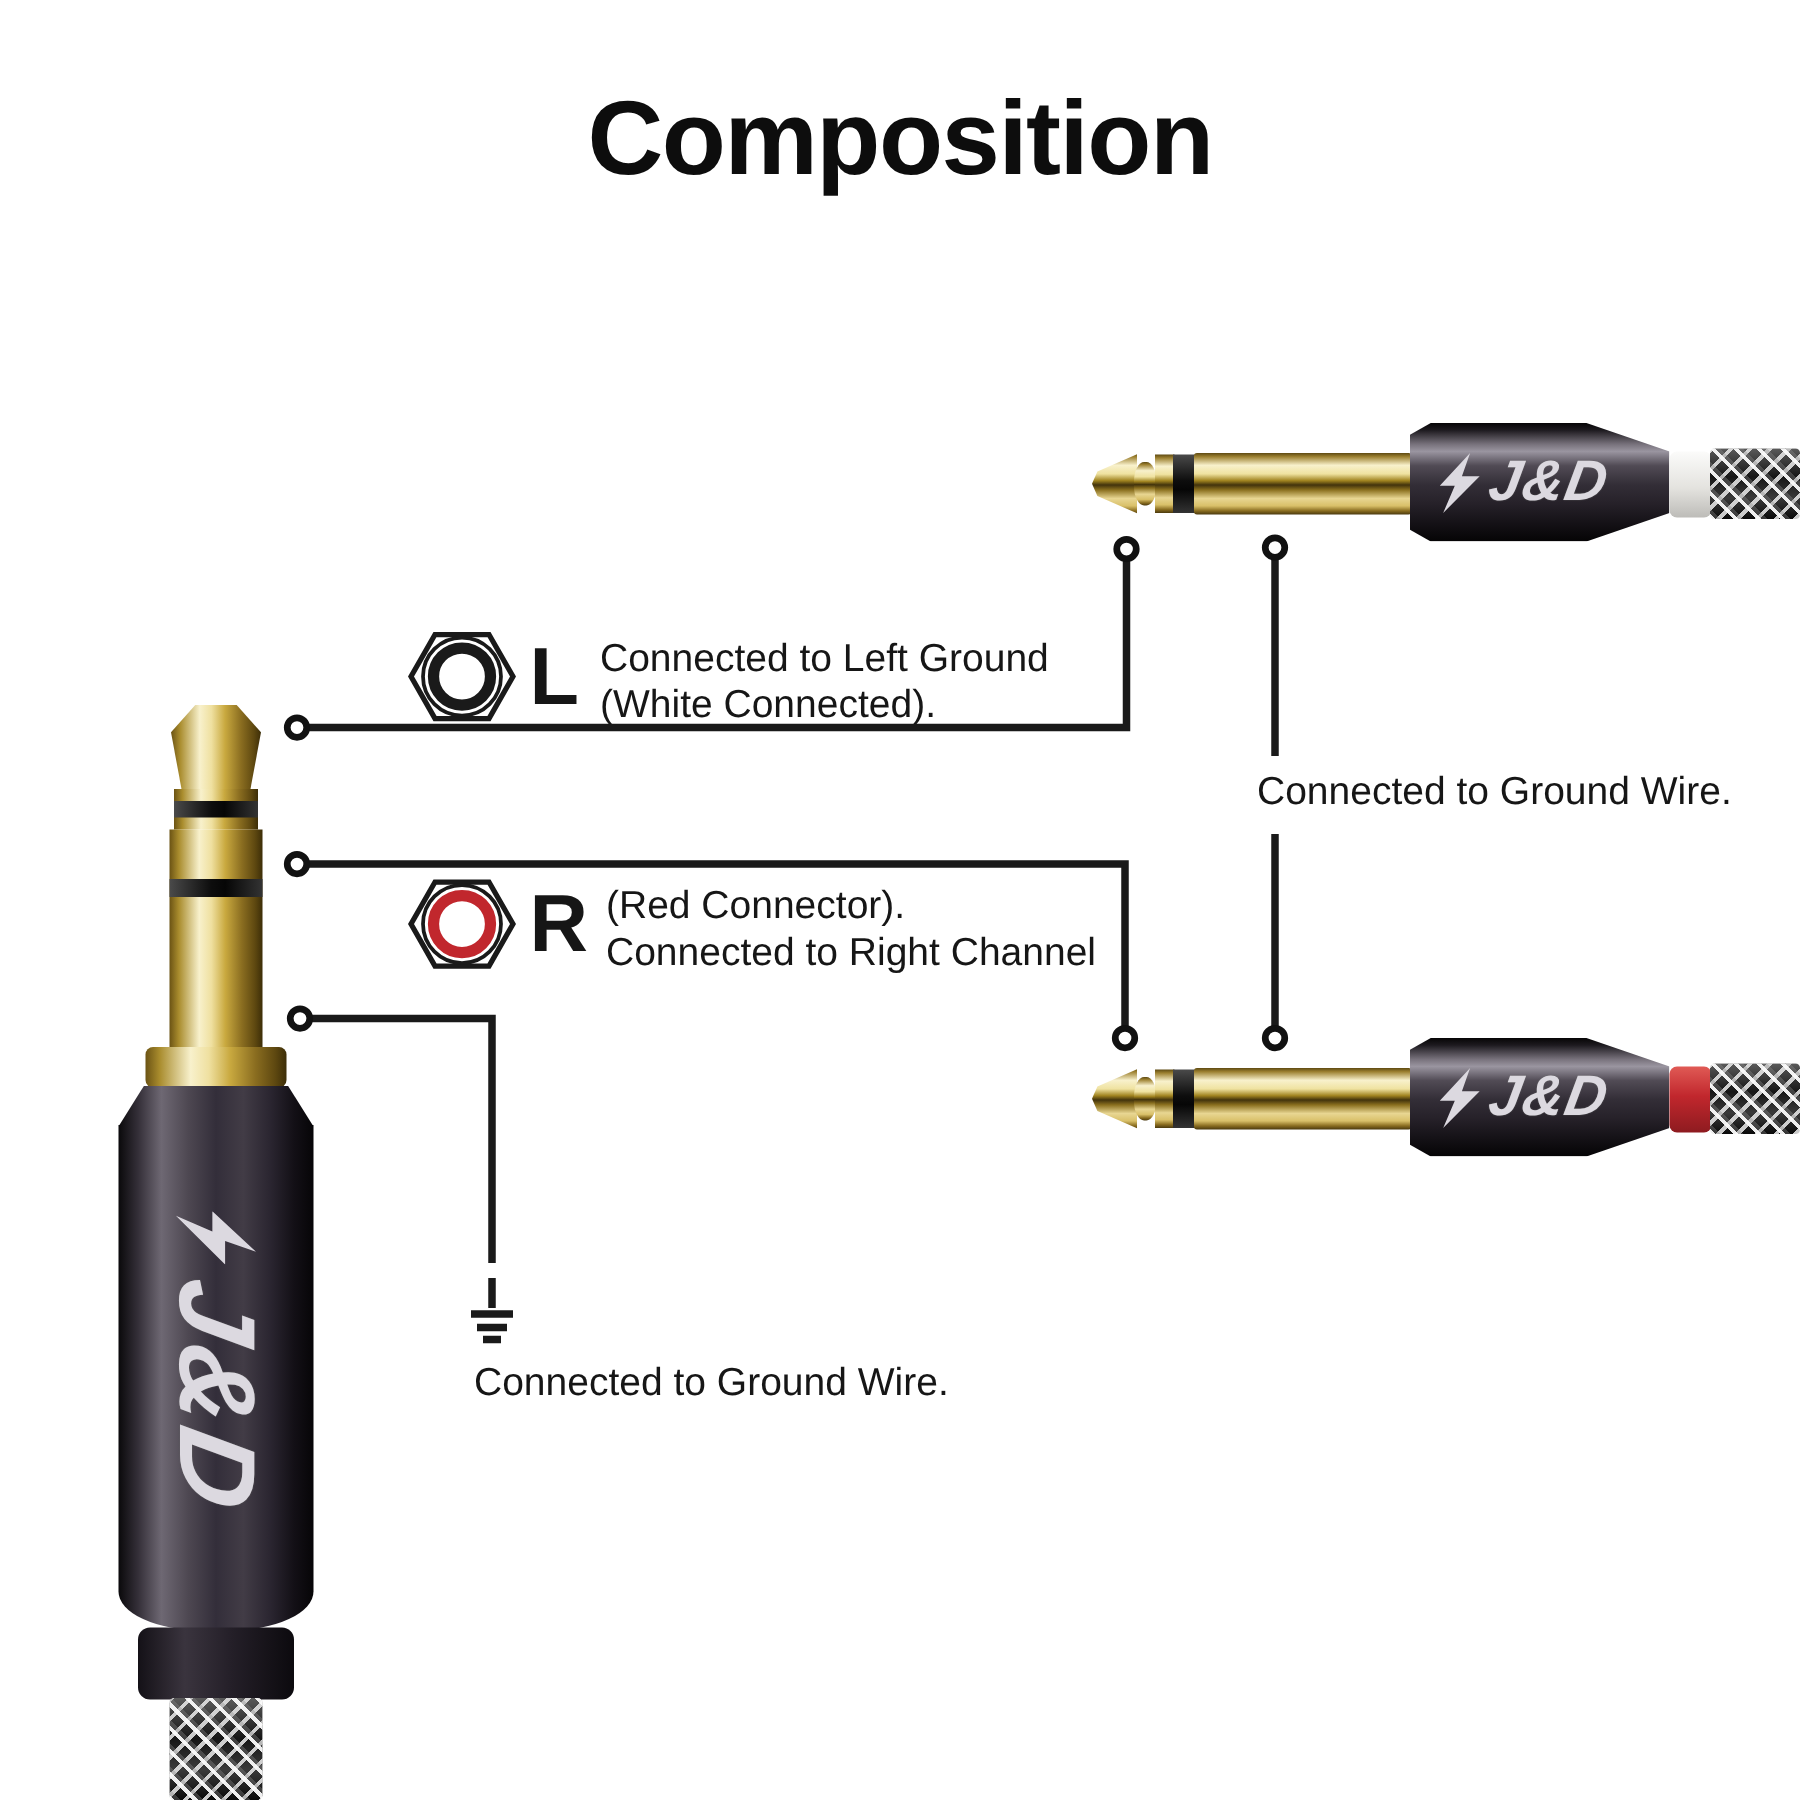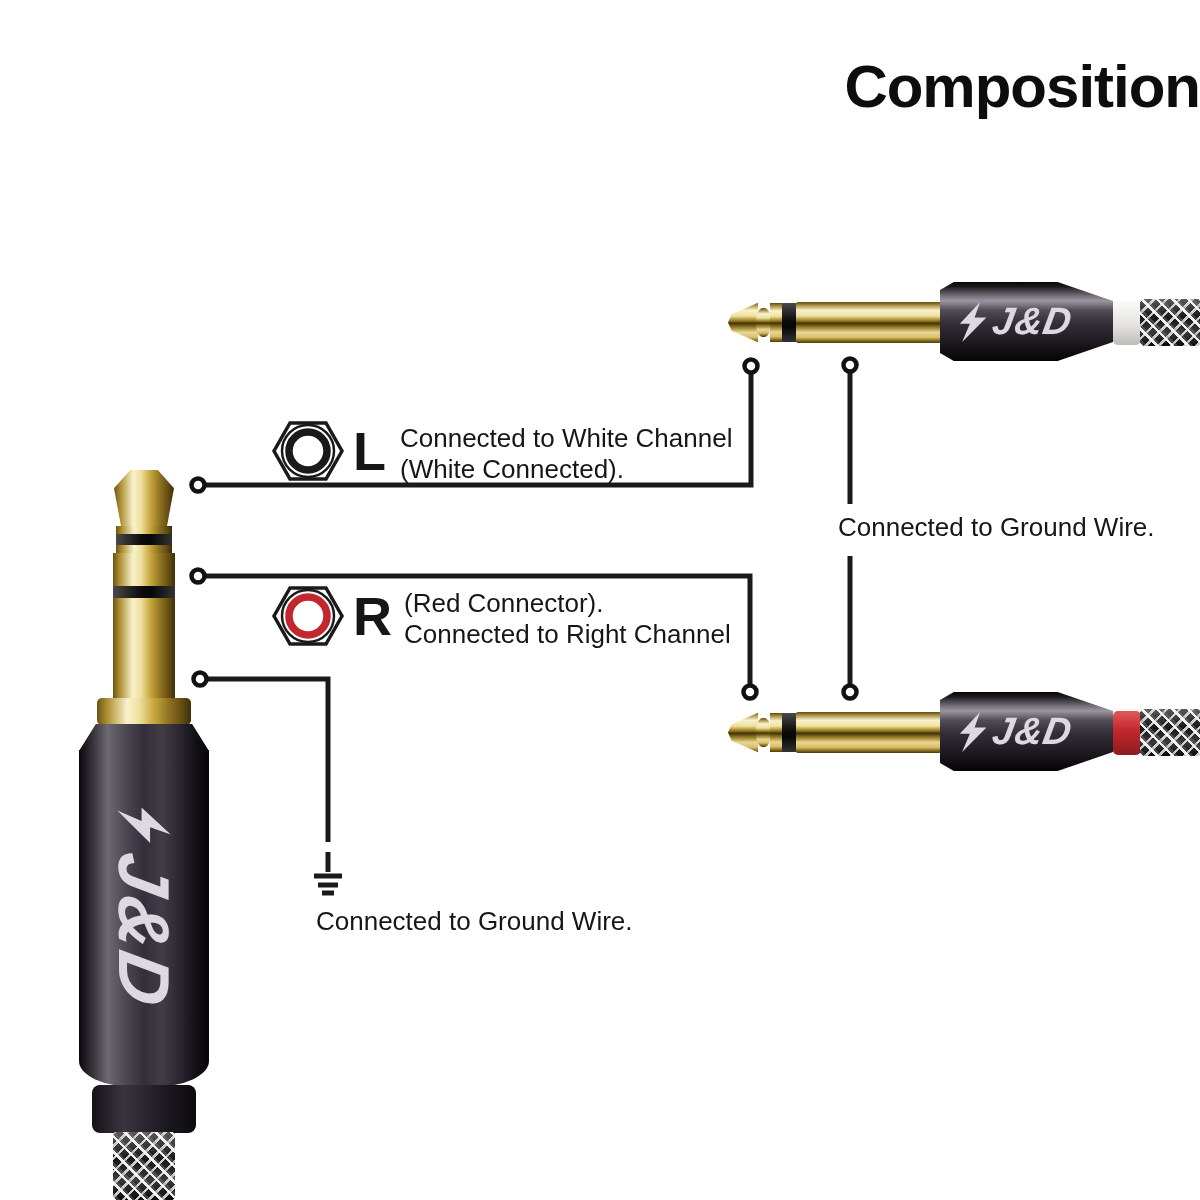--- a/index.html
+++ b/index.html
@@ -3,22 +3,22 @@
 <meta charset="utf-8">
 <style>
   * { margin:0; padding:0; box-sizing:border-box; }
   html,body { background:#ffffff; }
   body { font-family:"Liberation Sans", sans-serif; color:#111; }
   .canvas { position:relative; width:1200px; height:1200px; background:#fff; overflow:hidden; }
 
   .abs { position:absolute; }
 
   
-  .title { top:52px; left:0; width:100%; text-align:right;
-           font-size:60px; font-weight:bold; letter-spacing:-1px; color:#0d0d0d; }
+  .title { top:52px; left:0; width:100%; text-align:center;
+           font-size:70px; font-weight:bold; letter-spacing:-1px; color:#0d0d0d; }
 
   
   .chan-letter { font-size:54px; font-weight:bold; color:#161616; line-height:1; }
   .chan-text   { font-size:26px; line-height:31px; color:#161616; }
   .ground-text { font-size:26px; color:#161616; white-space:nowrap; }
 
   
   .gold-h { background:linear-gradient(180deg,#5e4a12 0%,#9c8030 6%,#f8f1cc 20%,#efe2a0 34%,#a0831f 45%,#42330c 52%,#8a6f1e 60%,#e8d692 74%,#d9c069 86%,#8a6d20 94%,#4a390e 100%); }
   .gold-v { background:linear-gradient(90deg,#6b5314 0%,#a98c2d 10%,#f8f1cc 32%,#efe0a0 45%,#c9a93f 60%,#8a6d20 78%,#5e4810 92%,#3d2e08 100%); }
   .ring-h { background:linear-gradient(180deg,#4a4a4a,#0d0d0d 45%,#060606 60%,#333); }
@@ -148,21 +148,21 @@
   </svg>
 
   <svg class="nut-icon" style="left:272px; top:585px;" width="72" height="62" viewBox="0 0 72 62">
     <polygon points="18,3 54,3 70,31 54,59 18,59 2,31" fill="none" stroke="#1a1a1a" stroke-width="3.5"></polygon>
     <circle cx="36" cy="31" r="26" fill="none" stroke="#1a1a1a" stroke-width="2.5"></circle>
     <circle cx="36" cy="31" r="19" fill="none" stroke="#c1272d" stroke-width="7.5"></circle>
   </svg>
 
   <div class="abs chan-letter" style="left:353px; top:424px;">L</div>
   <div class="abs chan-text" style="left:400px; top:423px;">
-    <div>Connected to White Channel</div>
+    <div>Connected to Left Ground</div>
     <div>(White Connected).</div>
   </div>
 
   <div class="abs chan-letter" style="left:353px; top:589px;">R</div>
   <div class="abs chan-text" style="left:404px; top:588px;">
     <div>(Red Connector).</div>
     <div>Connected to Right Channel</div>
   </div>
 
   <div class="abs ground-text" style="left:838px; top:512px;">Connected to Ground Wire.</div>

